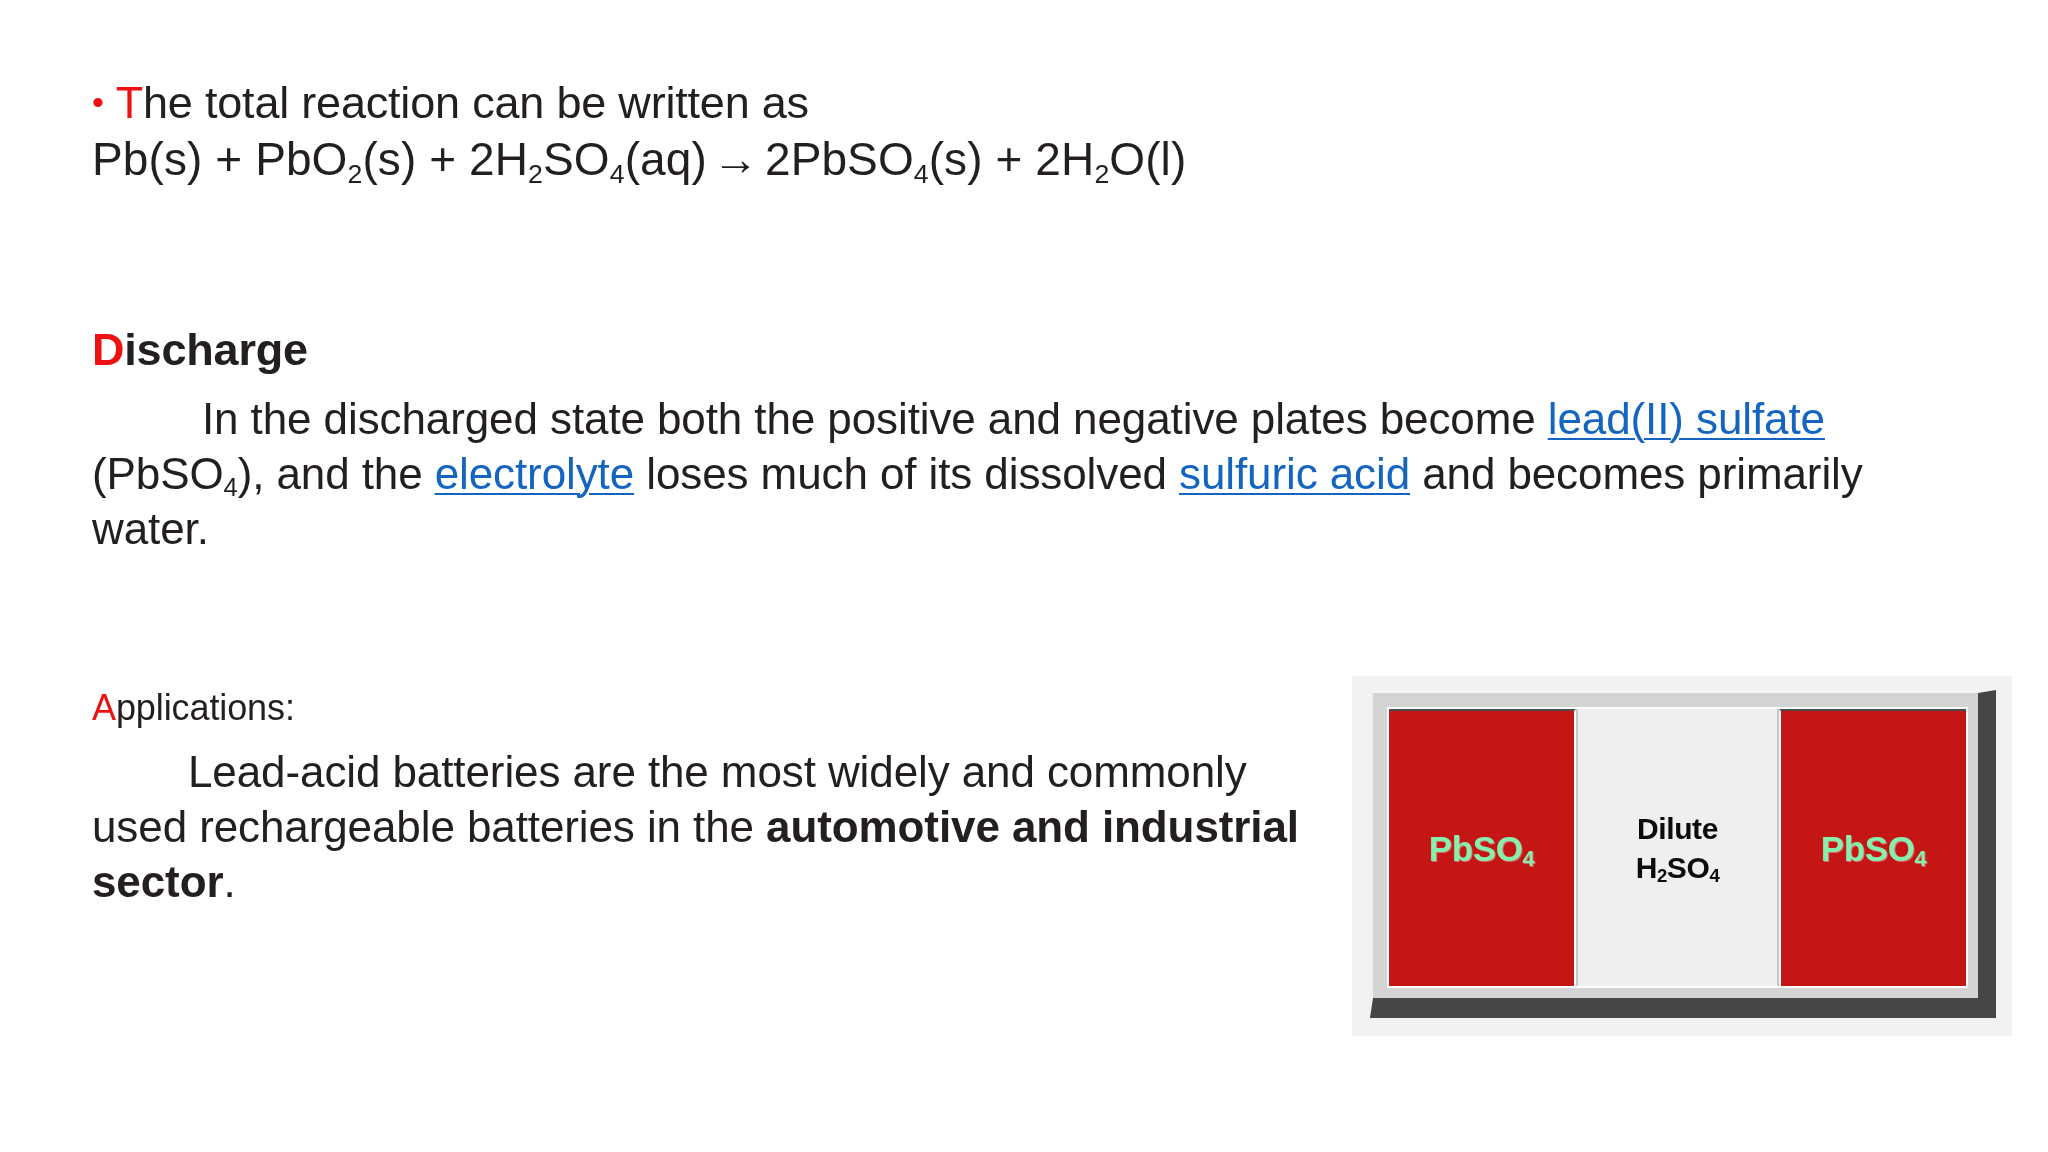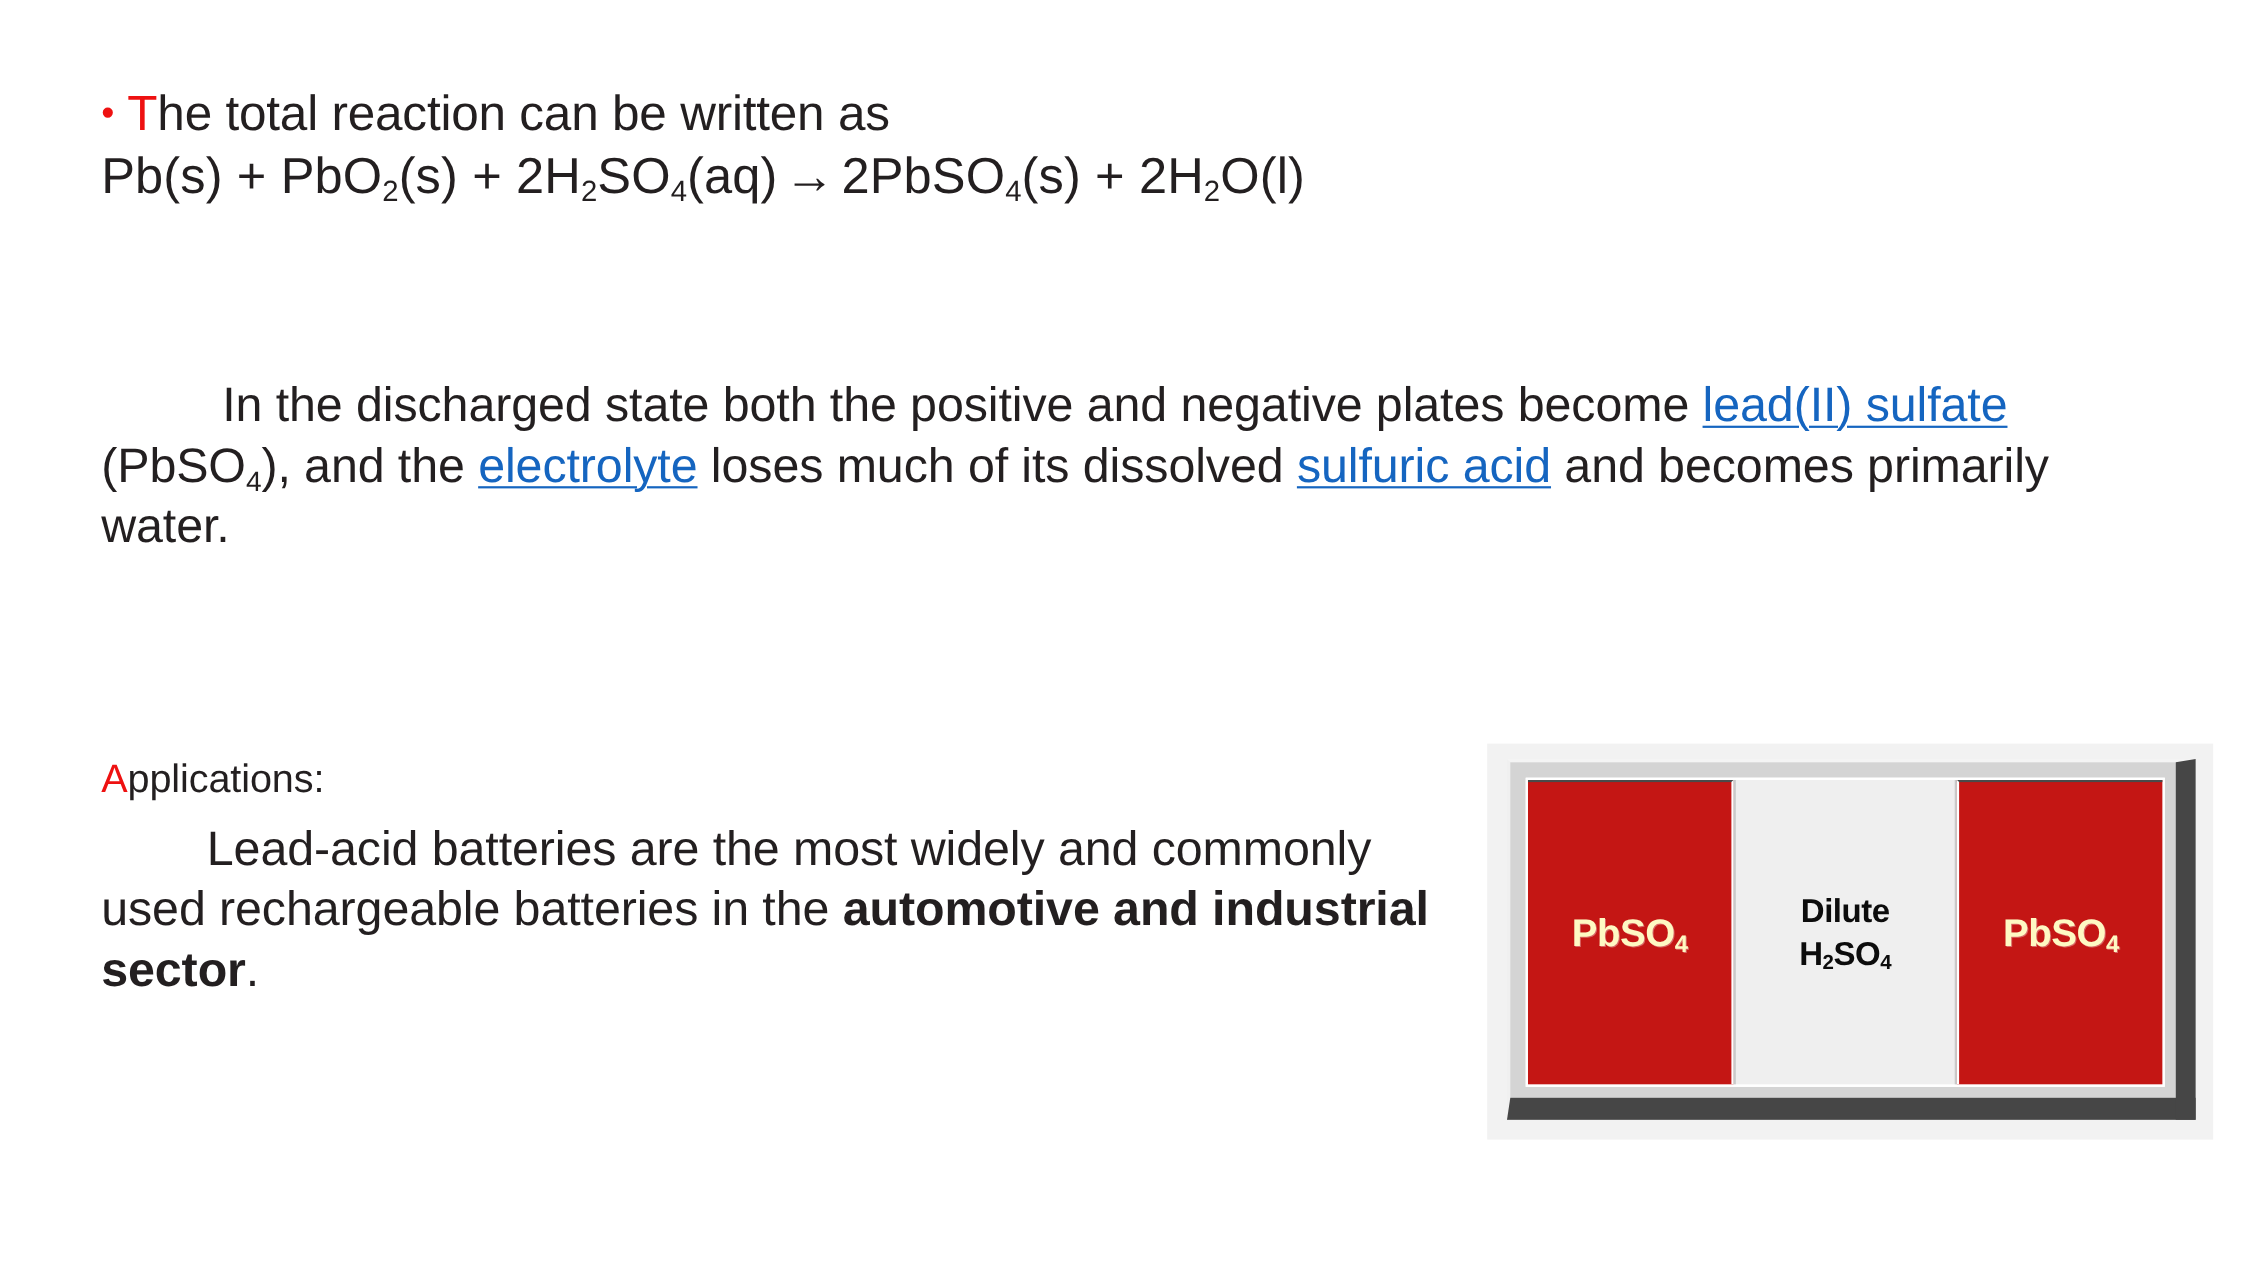--- a/index.html
+++ b/index.html
@@ -169,21 +169,21 @@
     flex-direction: column;
     align-items: center;
     justify-content: center;
     border-left: 2px solid #c9c9c9;
     border-right: 2px solid #c9c9c9;
     box-sizing: border-box;
   }
   .plate-label {
     font-size: 35px;
     font-weight: bold;
-    color: #fef9c3;
+    color: #86efac;
     letter-spacing: -0.4px;
     text-shadow: 1px 1px 0 rgba(255,255,255,0.35);
     white-space: nowrap;
   }
   .electrolyte-label {
     font-size: 30px;
     font-weight: bold;
     color: #0c0c0c;
     letter-spacing: -0.4px;
     line-height: 1.30;
@@ -204,20 +204,22 @@
     </div>
 
     <div id="reaction-equation-line">
       <span>Pb(s) + PbO</span><sub>2</sub><span>(s) + 2H</span><sub>2</sub><span>SO</span><sub>4</sub><span>(aq)</span><span class="arrow">→</span><span>2PbSO</span><sub>4</sub><span>(s) + 2H</span><sub>2</sub><span>O(l)</span>
     </div>
 
   </div>
 
   <div id="discharge-block">
 
+    <div id="discharge-heading"><span class="red">D</span><span>ischarge</span>
+    </div>
 
     <div id="discharge-body"><span class="indent"></span><span>In the discharged state both the positive and negative plates become </span><span class="link">lead(II) sulfate</span><span> (PbSO</span><sub>4</sub><span>), and the </span><span class="link">electrolyte</span><span> loses much of its dissolved </span><span class="link">sulfuric acid</span><span> and becomes primarily water.</span>
     </div>
 
   </div>
 
   <div id="applications-block">
 
     <div id="applications-heading"><span class="red">A</span><span>pplications:</span>
     </div>

